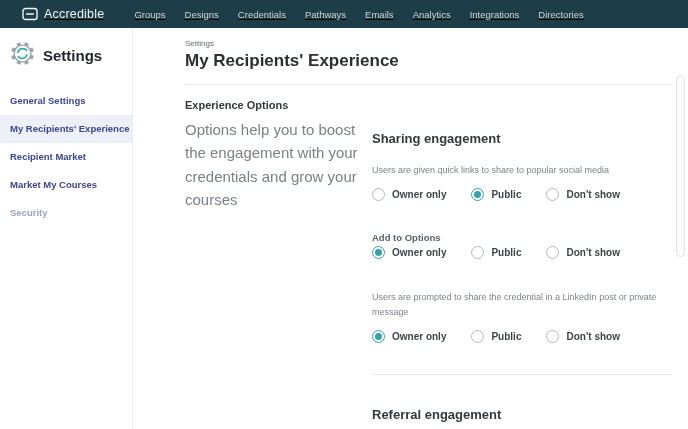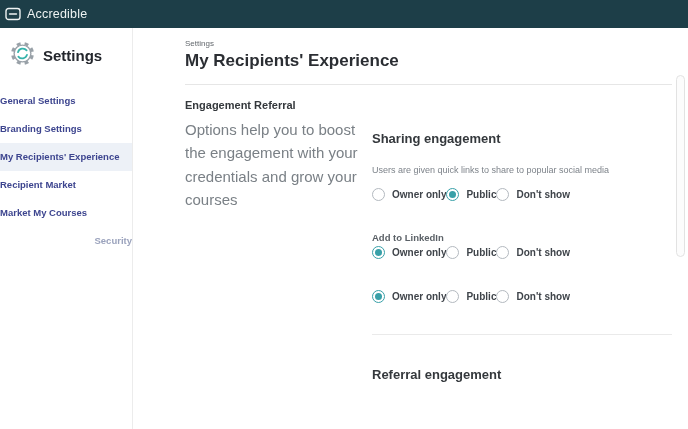--- a/index.html
+++ b/index.html
@@ -1,56 +1,56 @@
 <!DOCTYPE html>
 <html><head>
 <meta charset="utf-8">
 <style>
   * { margin:0; padding:0; box-sizing:border-box; }
   html,body { width:688px; height:429px; overflow:hidden; background:#fff;
     font-family:"Liberation Sans", sans-serif; }
 
   
   .topnav { position:absolute; top:0; left:0; width:688px; height:28px;
-    background:#1d3e48; display:flex; align-items:center; padding-left:5px; }
+    background:#1d3e48; display:flex; align-items:center; padding-left:22px;text-decoration:underline; }
   .brand { display:flex; align-items:center; gap:6px; color:#eef3f3;
     font-size:12.5px; font-weight:500; letter-spacing:.2px; }
   .brand svg { display:block; }
   .nav-items { display:flex; align-items:center; gap:19px; margin-left:30px; }
   .nav-item { font-size:9.5px; color:#c9d4d6; text-decoration:none; cursor:pointer; }
 
   
   .sidebar { position:absolute; top:28px; left:0; width:133px; bottom:0;
     background:#fff; border-right:1px solid #ececec; padding-top:8px; }
   .side-header { display:flex; align-items:center; gap:7px; padding:4px 8px 16px 9px; }
   .side-title { font-size:15px; font-weight:bold; color:#23262c; }
-  .side-item { height:28px; line-height:28px; font-size:9.5px;
+  .side-item { height:28px; line-height:28px; padding-left:10px; font-size:9.5px;
     font-weight:bold; color:#3d458f; cursor:pointer; white-space:nowrap; }
   .side-item.active { background:#edf1f7; }
-  .side-item.muted { color:#9ba3bd;text-align:right; }
+  .side-item.muted { color:#9ba3bd; }
 
   
   .main { position:absolute; top:28px; left:134px; right:0; bottom:0;
     padding:11px 18px 0 51px; overflow:hidden; }
   .breadcrumb { font-size:8px; color:#63686d; margin-bottom:3px; }
   .page-title { font-size:17px; font-weight:bold; color:#2b2e33; margin-bottom:13px; }
   .title-divider { border-bottom:1px solid #e6e6e6; margin-bottom:14px; width:487px; }
 
   .columns { display:flex; }
   .left-col { width:187px; flex:none; }
   .left-heading { font-size:11px; font-weight:bold; color:#34383c; margin-bottom:7px; }
   .left-desc { font-size:15px; line-height:1.55; color:#7a8086; width:182px; }
 
   .right-col { width:300px; }
   .section:not(:first-child) { border-top:1px solid #eaeaea; }
   .section-heading { font-size:13px; font-weight:bold; color:#34383c; margin-bottom:17px;margin-top:32px; }
   .group { margin-bottom:31px; }
   .group-title { font-size:9.5px; font-weight:bold; color:#5b6167; margin-bottom:3px; }
   .group-desc { font-size:9px; color:#7d838a; line-height:1.65; margin-bottom:10px; width:310px; }
-  .options { display:flex; align-items:center; }
+  .options { display:flex; align-items:center; gap:25px; }
   .option { display:flex; align-items:center; gap:7px; cursor:pointer; }
   .option-label { font-size:10px; font-weight:600; color:#3f444a; }
   .radio { width:13px; height:13px; border-radius:50%; border:1.5px solid #b3b9bf;
     background:#fff; position:relative; flex:none; }
   .radio.selected { border-color:#38a0a8; }
   .radio.selected::after { content:''; position:absolute; inset:2px; border-radius:50%;
     background:#38a0a8; }
 
   
   .scroll-thumb { position:absolute; right:3px; top:75px; width:9px; height:182px;
@@ -62,52 +62,61 @@
 <div class="topnav">
   <div class="brand">
     <span>
       <svg width="16" height="14" viewBox="0 0 16 14">
         <rect x="1" y="1.5" width="14" height="11" rx="2.6" fill="none" stroke="#eef3f3" stroke-width="1.4"></rect>
         <line x1="4.6" y1="7" x2="11.4" y2="7" stroke="#eef3f3" stroke-width="1.6" stroke-linecap="round"></line>
       </svg>
     </span>
     <span>Accredible</span>
   </div>
+  <div class="nav-items">
+      <a class="nav-item">Groups</a>
+      <a class="nav-item">Designs</a>
+      <a class="nav-item">Credentials</a>
+      <a class="nav-item">Pathways</a>
+      <a class="nav-item">Emails</a>
+      <a class="nav-item">Analytics</a>
+      <a class="nav-item">Integrations</a>
+      <a class="nav-item">Directories</a>
+    </div>
 </div>
 
 <div class="sidebar">
   <div class="side-header">
     <span>
       <svg width="27" height="27" viewBox="0 0 28 28">
         <circle cx="14" cy="14" r="10.3" fill="none" stroke="#99a1a8" stroke-width="3.2" stroke-dasharray="4 4.1" transform="rotate(10 14 14)"></circle>
         <circle cx="14" cy="14" r="8.7" fill="#fff" stroke="#99a1a8" stroke-width="1.4"></circle>
         <path d="M9.3 12.6 a5.2 5.2 0 0 1 9 -1.8" fill="none" stroke="#35b3ab" stroke-width="1.8" stroke-linecap="round"></path>
         <path d="M18.7 15.4 a5.2 5.2 0 0 1 -9 1.8" fill="none" stroke="#35b3ab" stroke-width="1.8" stroke-linecap="round"></path>
       </svg>
     </span>
     <span class="side-title">Settings</span>
   </div>
   <div id="side-items">
       <div class="side-item">General Settings</div>
-      <div class="side-item">Branding Settings</div>
       <div class="side-item active">My Recipients' Experience</div>
       <div class="side-item">Recipient Market</div>
       <div class="side-item">Market My Courses</div>
       <div class="side-item muted">Security</div>
     </div>
 </div>
 
 <div class="main">
   <div class="breadcrumb">Settings</div>
   <div class="page-title">My Recipients' Experience</div>
   <div class="title-divider"></div>
 
   <div class="columns">
     <div class="left-col">
-      <div class="left-heading">Engagement Referral</div>
+      <div class="left-heading">Experience Options</div>
       <div class="left-desc">Options help you to boost the engagement with your credentials and grow your courses</div>
     </div>
     <div class="right-col" id="sections">
         <div class="section">
     <div class="section-heading">Sharing engagement</div>
     <div>
             <div class="group">
     <div class="group-desc">Users are given quick links to share to popular social media</div>
     <div class="options">
                 <span class="option">
@@ -118,37 +127,38 @@
     <span class="radio selected"></span>
     <span class="option-label">Public</span>
   </span>
                 <span class="option">
     <span class="radio"></span>
     <span class="option-label">Don't show</span>
   </span>
               </div>
   </div>
             <div class="group">
-    <div class="group-title">Add to LinkedIn</div>
+    <div class="group-title">Add to Options</div>
     <div class="options">
                 <span class="option">
     <span class="radio selected"></span>
     <span class="option-label">Owner only</span>
   </span>
                 <span class="option">
     <span class="radio"></span>
     <span class="option-label">Public</span>
   </span>
                 <span class="option">
     <span class="radio"></span>
     <span class="option-label">Don't show</span>
   </span>
               </div>
   </div>
             <div class="group">
+    <div class="group-desc">Users are prompted to share the credential in a LinkedIn post or private message</div>
     <div class="options">
                 <span class="option">
     <span class="radio selected"></span>
     <span class="option-label">Owner only</span>
   </span>
                 <span class="option">
     <span class="radio"></span>
     <span class="option-label">Public</span>
   </span>
                 <span class="option">

